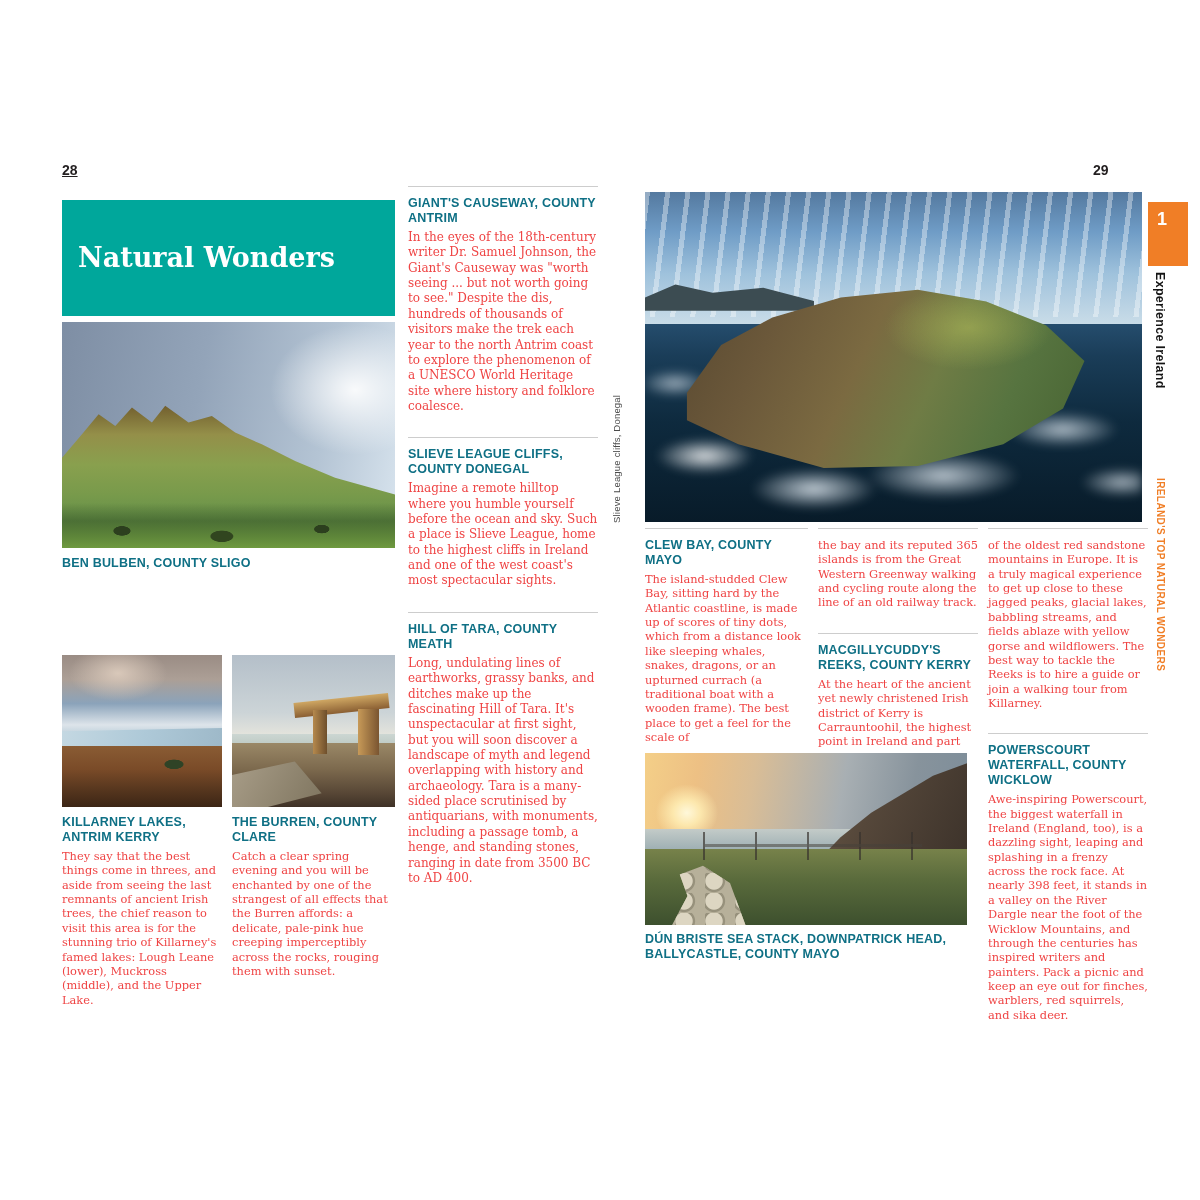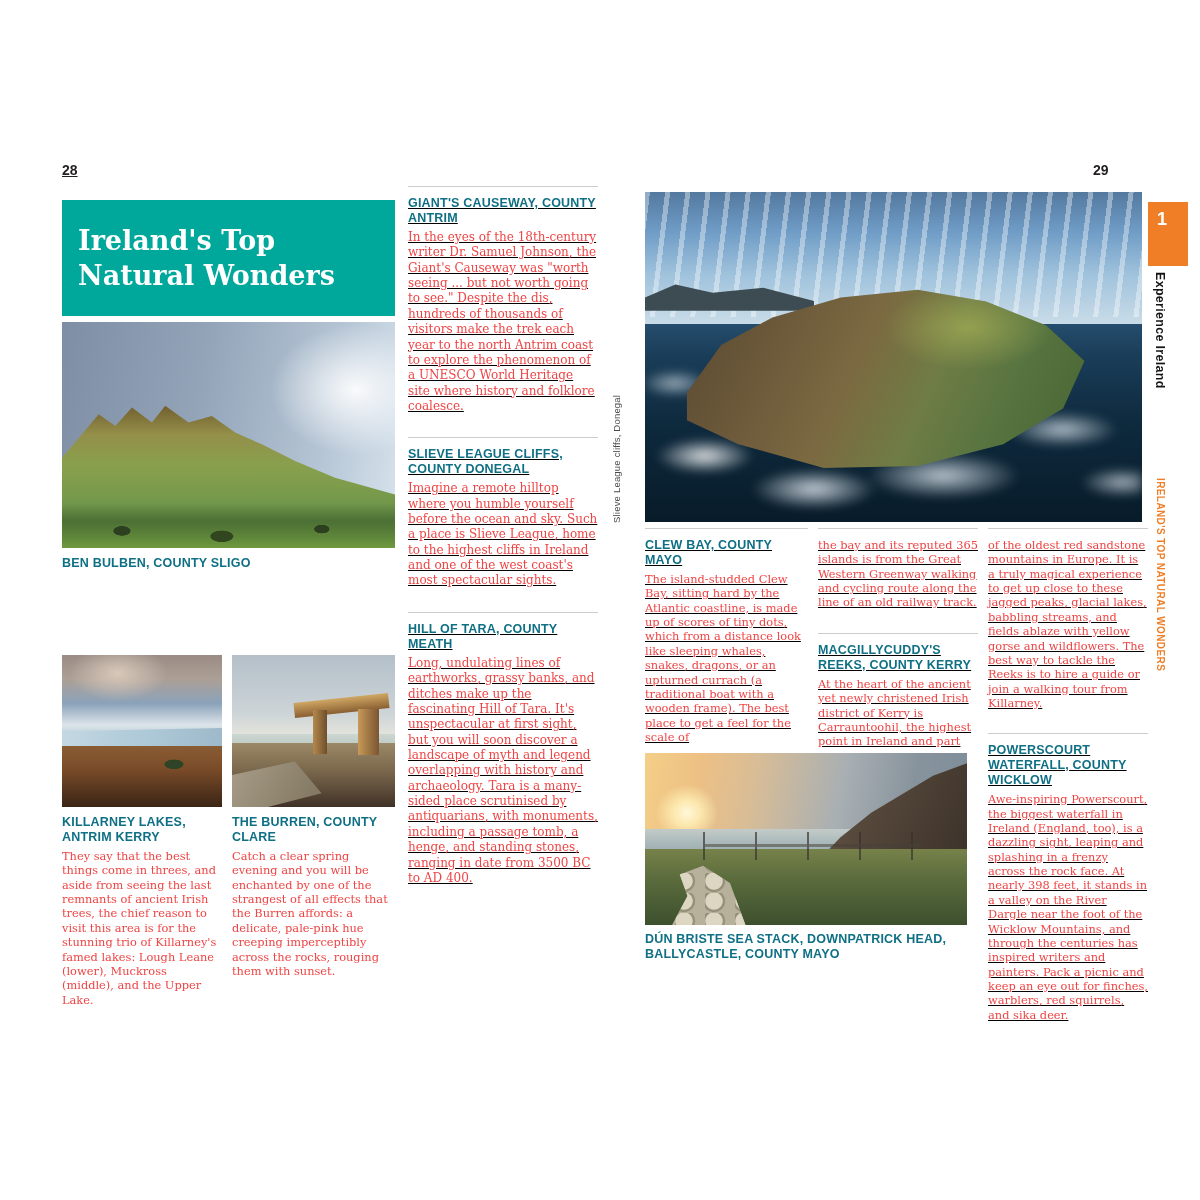--- a/index.html
+++ b/index.html
@@ -12,21 +12,21 @@
   
   .title-box{position:absolute;left:62px;top:200px;width:333px;height:116px;background:#00a79b;
              color:#ffffff;font:700 27px/1.3 "DejaVu Serif",serif;padding:0;box-sizing:border-box;
              display:flex;flex-direction:column;justify-content:center;padding-left:16px;}
 
   
   .h3s{font:700 12.5px/1.2 "Liberation Sans",sans-serif;color:#0f7085;letter-spacing:.2px;margin:0 0 4px 0;}
   .bodytext{font:400 12px/1.28 "DejaVu Serif",serif;color:#ef4444;margin:0;}
   .small{font-size:11.4px;line-height:1.26;}
   .colblock{position:absolute;box-sizing:border-box;}
-  .toprule{border-top:1px solid #cdcdcd;padding-top:9px;text-decoration:underline;}
+  .toprule{border-top:1px solid #cdcdcd;padding-top:9px;}
   .ruled{border-top:1px solid #cdcdcd;margin-top:23px;padding-top:9px;}
 
   
   .photo{position:absolute;overflow:hidden;background:#9db0c4;}
   .photo>div{position:absolute;}
 
   
   #ph-bb{left:62px;top:322px;width:333px;height:226px;}
   .bb-sky{inset:0;background:
     radial-gradient(130px 100px at 88% 30%, rgba(255,255,255,.9), rgba(255,255,255,0) 65%),
@@ -127,21 +127,20 @@
 </style>
 </head>
 <body>
 
 <div id="canvas">
 
   <div class="pageno" id="pn-left">28</div>
   <div class="pageno" id="pn-right">29</div>
 
   <div class="title-box">
-    <div>Ireland's Top</div>
     <div>Natural Wonders</div>
   </div>
 
   <div class="photo" id="ph-bb">
     <div class="bb-sky"></div>
     <div class="bb-mtn"></div>
     <div class="bb-fg"></div>
   </div>
 
   <div class="colblock" style="left:62px;top:556px;width:333px;">

